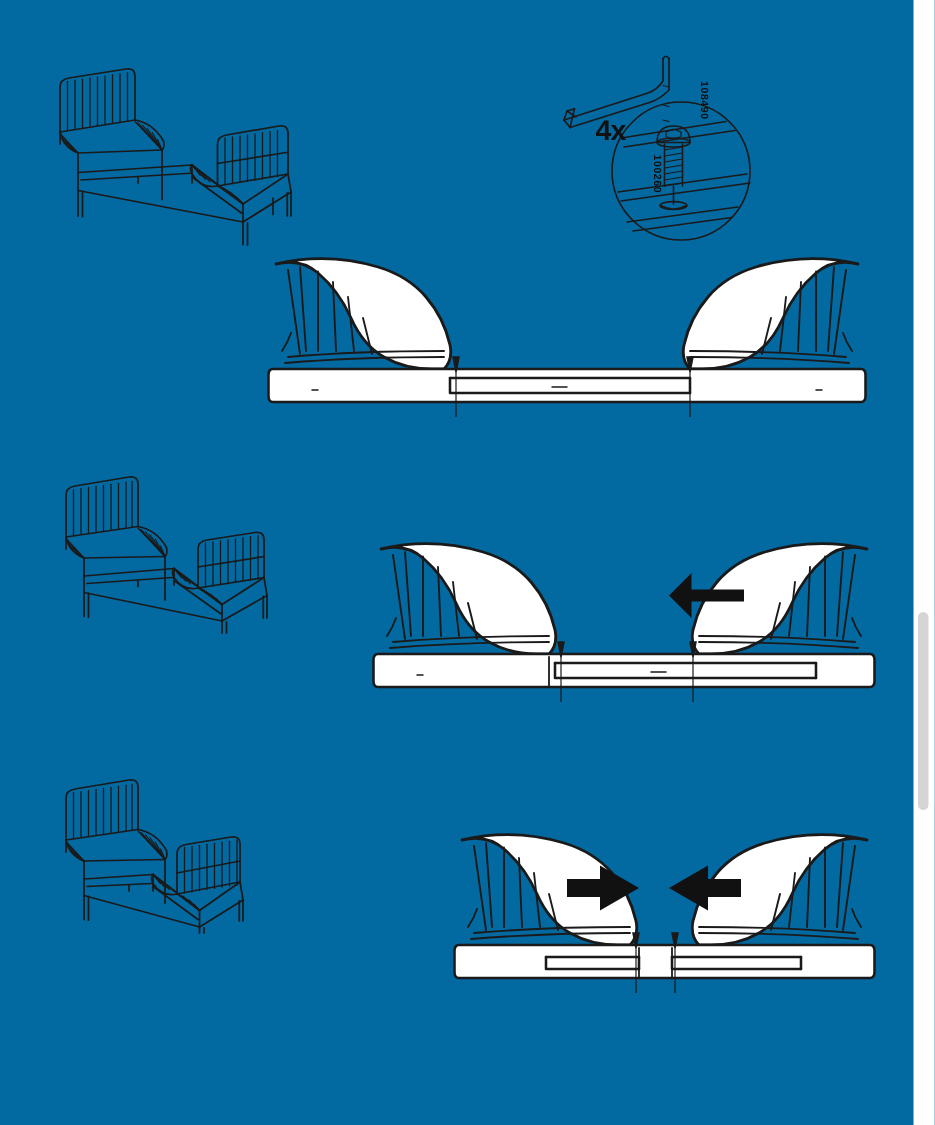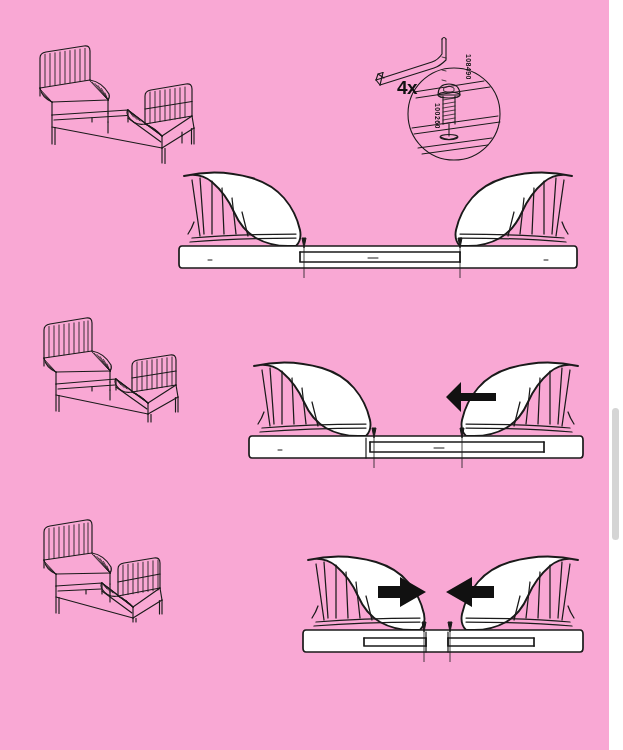--- a/index.html
+++ b/index.html
@@ -1,21 +1,21 @@
 <!DOCTYPE html>
 <html><head>
 <meta charset="utf-8">
 <style>
   html,body{margin:0;padding:0;background:#ffffff;}
   body{
     width:623px;height:750px;position:relative;overflow:hidden;
     font-family:"Liberation Sans", sans-serif;
     color:#111111;
   }
-  .page{position:absolute;inset:0;background:#f9a8d4;}
+  .page{position:absolute;inset:0;background:#0369a1;}
 
   
   .fig{position:absolute;}
   .fig svg{display:block;overflow:visible;}
 
   
   .scrollbar-track{
     position:absolute;right:0;top:0;width:14px;height:750px;background:#ffffff;
   }
   .scrollbar-thumb{

